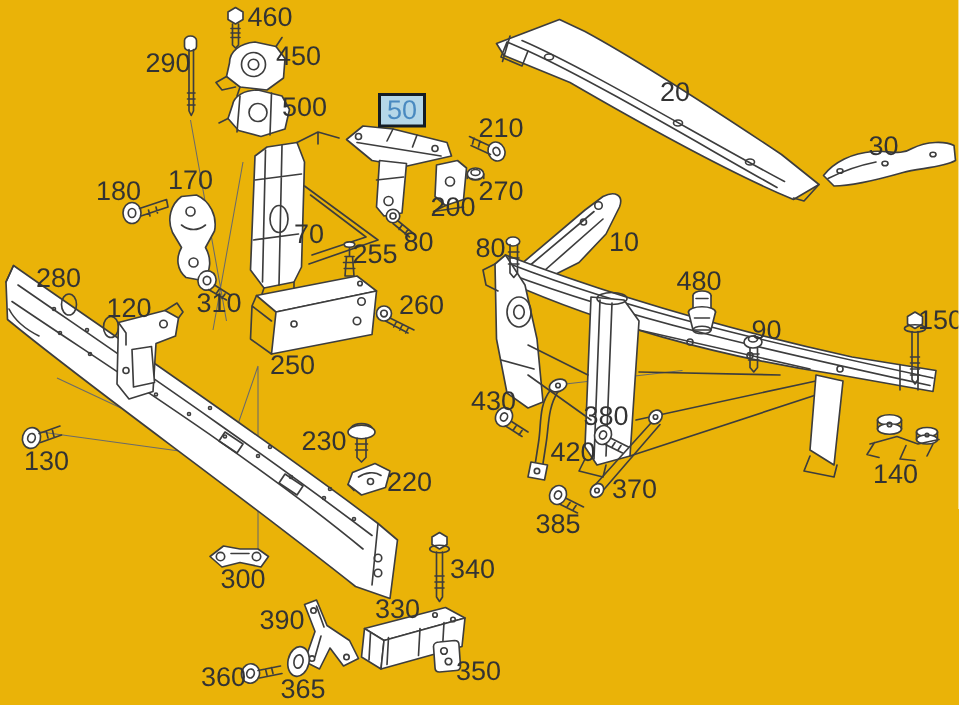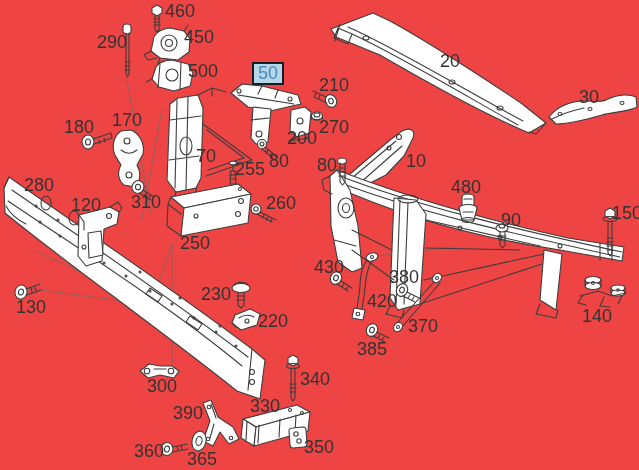--- a/index.html
+++ b/index.html
@@ -1,16 +1,16 @@
 <!DOCTYPE html>
 <html><head>
 <meta charset="utf-8">
 <style>
   html,body{margin:0;padding:0;background:#ffffff;}
-  .stage{position:relative;width:639px;height:470px;background:#ef4444;overflow:hidden;}
+  .stage{position:relative;width:639px;height:470px;background:#eab308;overflow:hidden;}
   svg{display:block;}
   .part{stroke:#3d3d3d;stroke-width:1.1;fill:none;stroke-linecap:round;stroke-linejoin:round;}
   .part .w{fill:#ffffff;}
   .thin{stroke:#6a6a6a;stroke-width:0.7;fill:none;}
   .lbl{font-family:"Liberation Sans","DejaVu Sans",sans-serif;font-size:18px;fill:#333333;}
   .sel-txt{font-family:"Liberation Sans","DejaVu Sans",sans-serif;font-size:18px;text-anchor:middle;}
 </style>
 </head>
 <body>
 

